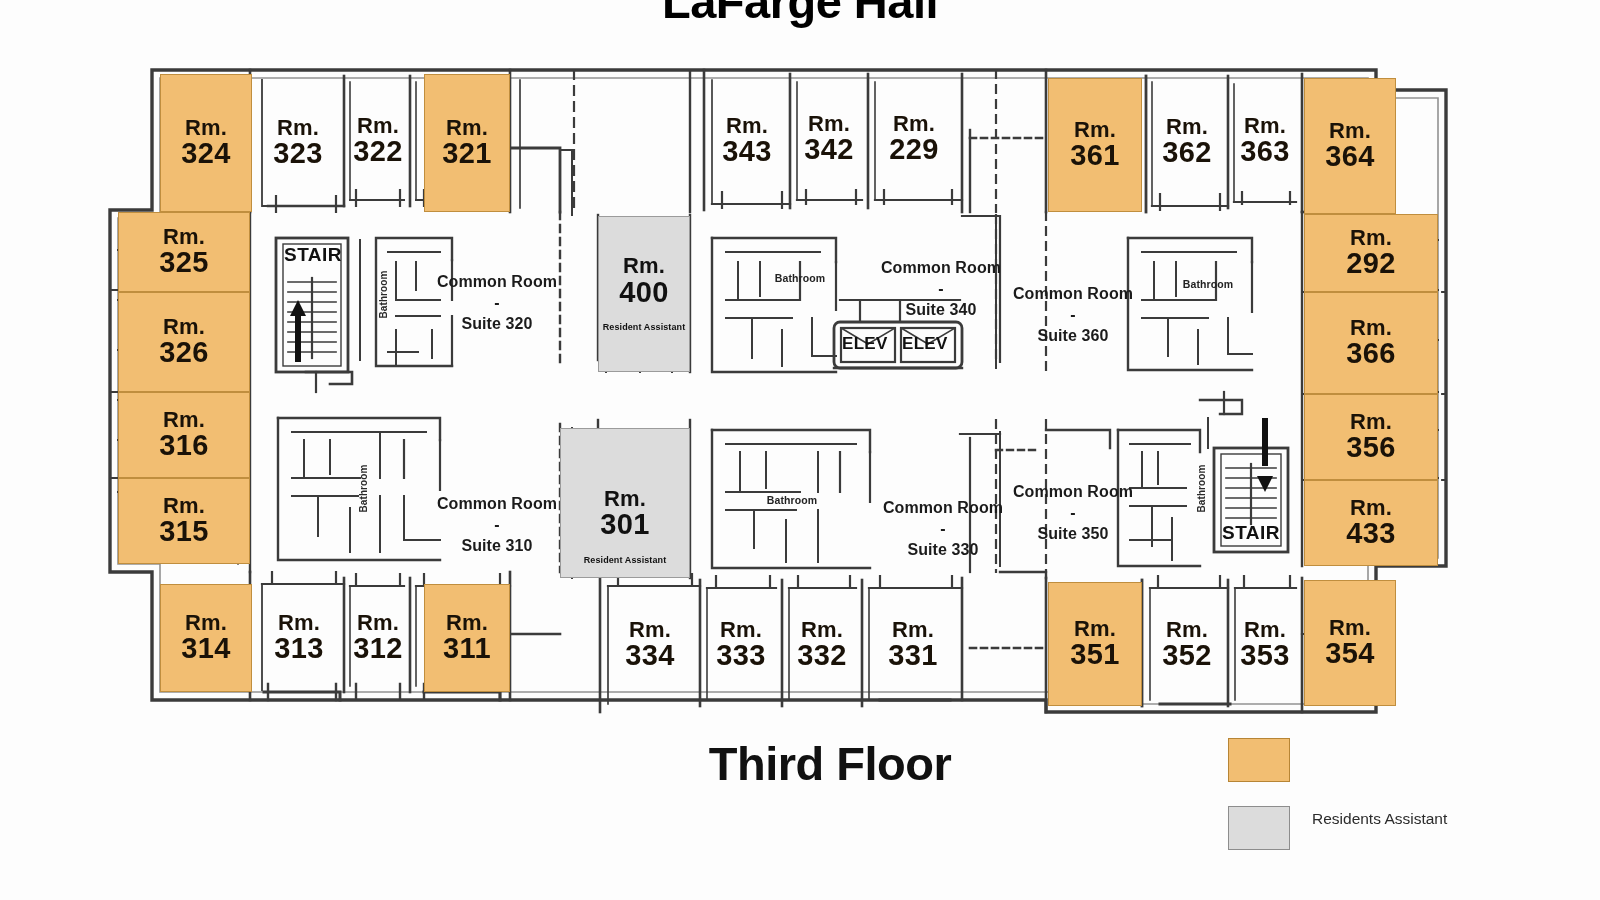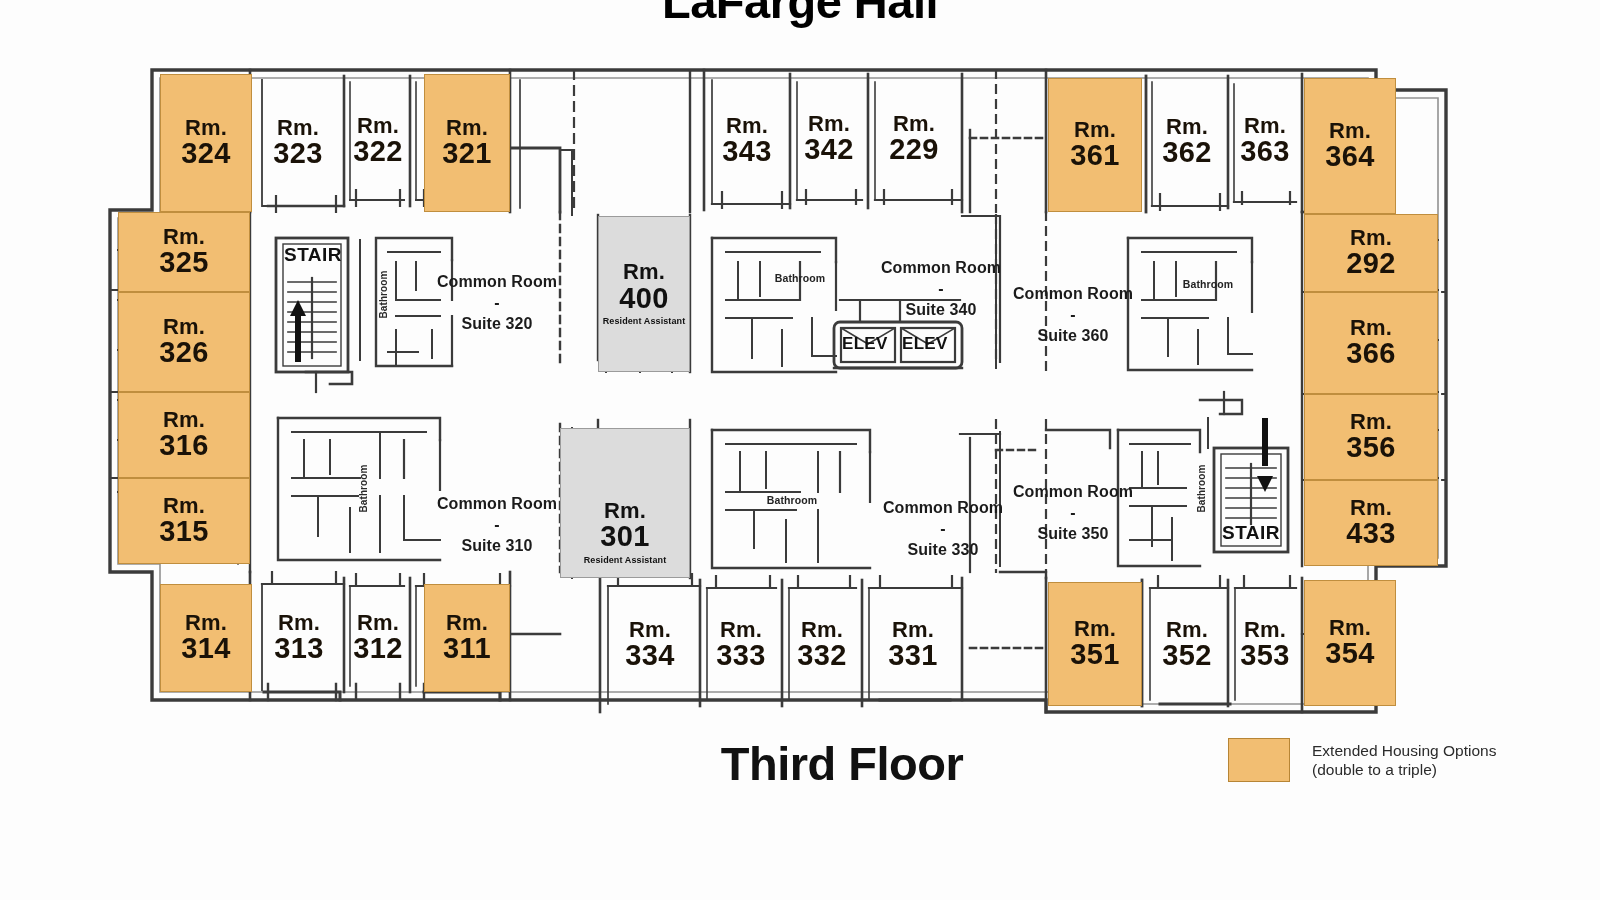--- a/index.html
+++ b/index.html
@@ -17,21 +17,21 @@
   }
 
   
   .title-top {
     position: absolute; left: 0; top: -26px; width: 1600px;
     text-align: center;
     font-size: 47px; font-weight: bold; letter-spacing: -0.5px;
     color: #000;
   }
   .title-bottom {
-    position: absolute; left: 462px; top: 736px; width: 760px;
+    position: absolute; left: 450px; top: 736px; width: 760px;
     text-align: center;
     font-size: 47px; font-weight: bold; letter-spacing: -0.5px;
     color: #111;
   }
 
   
   .legend { position: absolute; left: 1228px; top: 738px; width: 360px; }
   .legend-row { display: flex; align-items: flex-start; margin-bottom: 24px; }
   .legend-swatch {
     width: 62px; height: 44px; flex: 0 0 auto; margin-right: 22px;
@@ -58,21 +58,21 @@
     line-height: 1.02;
     z-index: 4;
   }
   .room .rm  { font-size: 22px; letter-spacing: 0.2px; }
   .room .num { font-size: 29px; letter-spacing: 0.4px; }
   .room.orange { background: #F2BE72; border: 1.6px solid #c08e3e; }
   .room.grey   { background: #DCDCDC; border: 1.4px solid #9b9b9b; color:#111; }
   .room.plain  { background: transparent; border: none; }
   .room.ra .ra-sub {
     font-size: 9px; font-weight: bold; letter-spacing: 0.1px;
-    margin-top: 4px; color: #111;
+    margin-top: 16px; color: #111;
   }
 
   
   .annot {
     position: absolute; z-index: 5;
     font-size: 16px; font-weight: bold; color: #1b1b1b;
     text-align: center; line-height: 1.3;
     letter-spacing: 0.1px;
   }
   .annot.vert {
@@ -560,20 +560,22 @@
     <div class="stair-label" style="left:284px;top:244px;">STAIR</div>
     <div class="stair-label" style="left:1222px;top:522px;">STAIR</div>
 
     <div class="elev-label" style="left:842px;top:334px;">ELEV</div>
     <div class="elev-label" style="left:902px;top:334px;">ELEV</div>
   </div>
 
   <div class="legend">
     <div class="legend-row">
       <div class="legend-swatch orange"></div>
+    </div>
+    <div class="legend-row">
+      <div class="legend-swatch grey"></div>
       <div class="legend-label">
-        <span>Extended Housing Options</span>
-        <span class="sub">(double to a triple)</span>
+        <span>Residents Assistant</span>
       </div>
     </div>
   </div>
 
 </div>
 
 </body></html>

